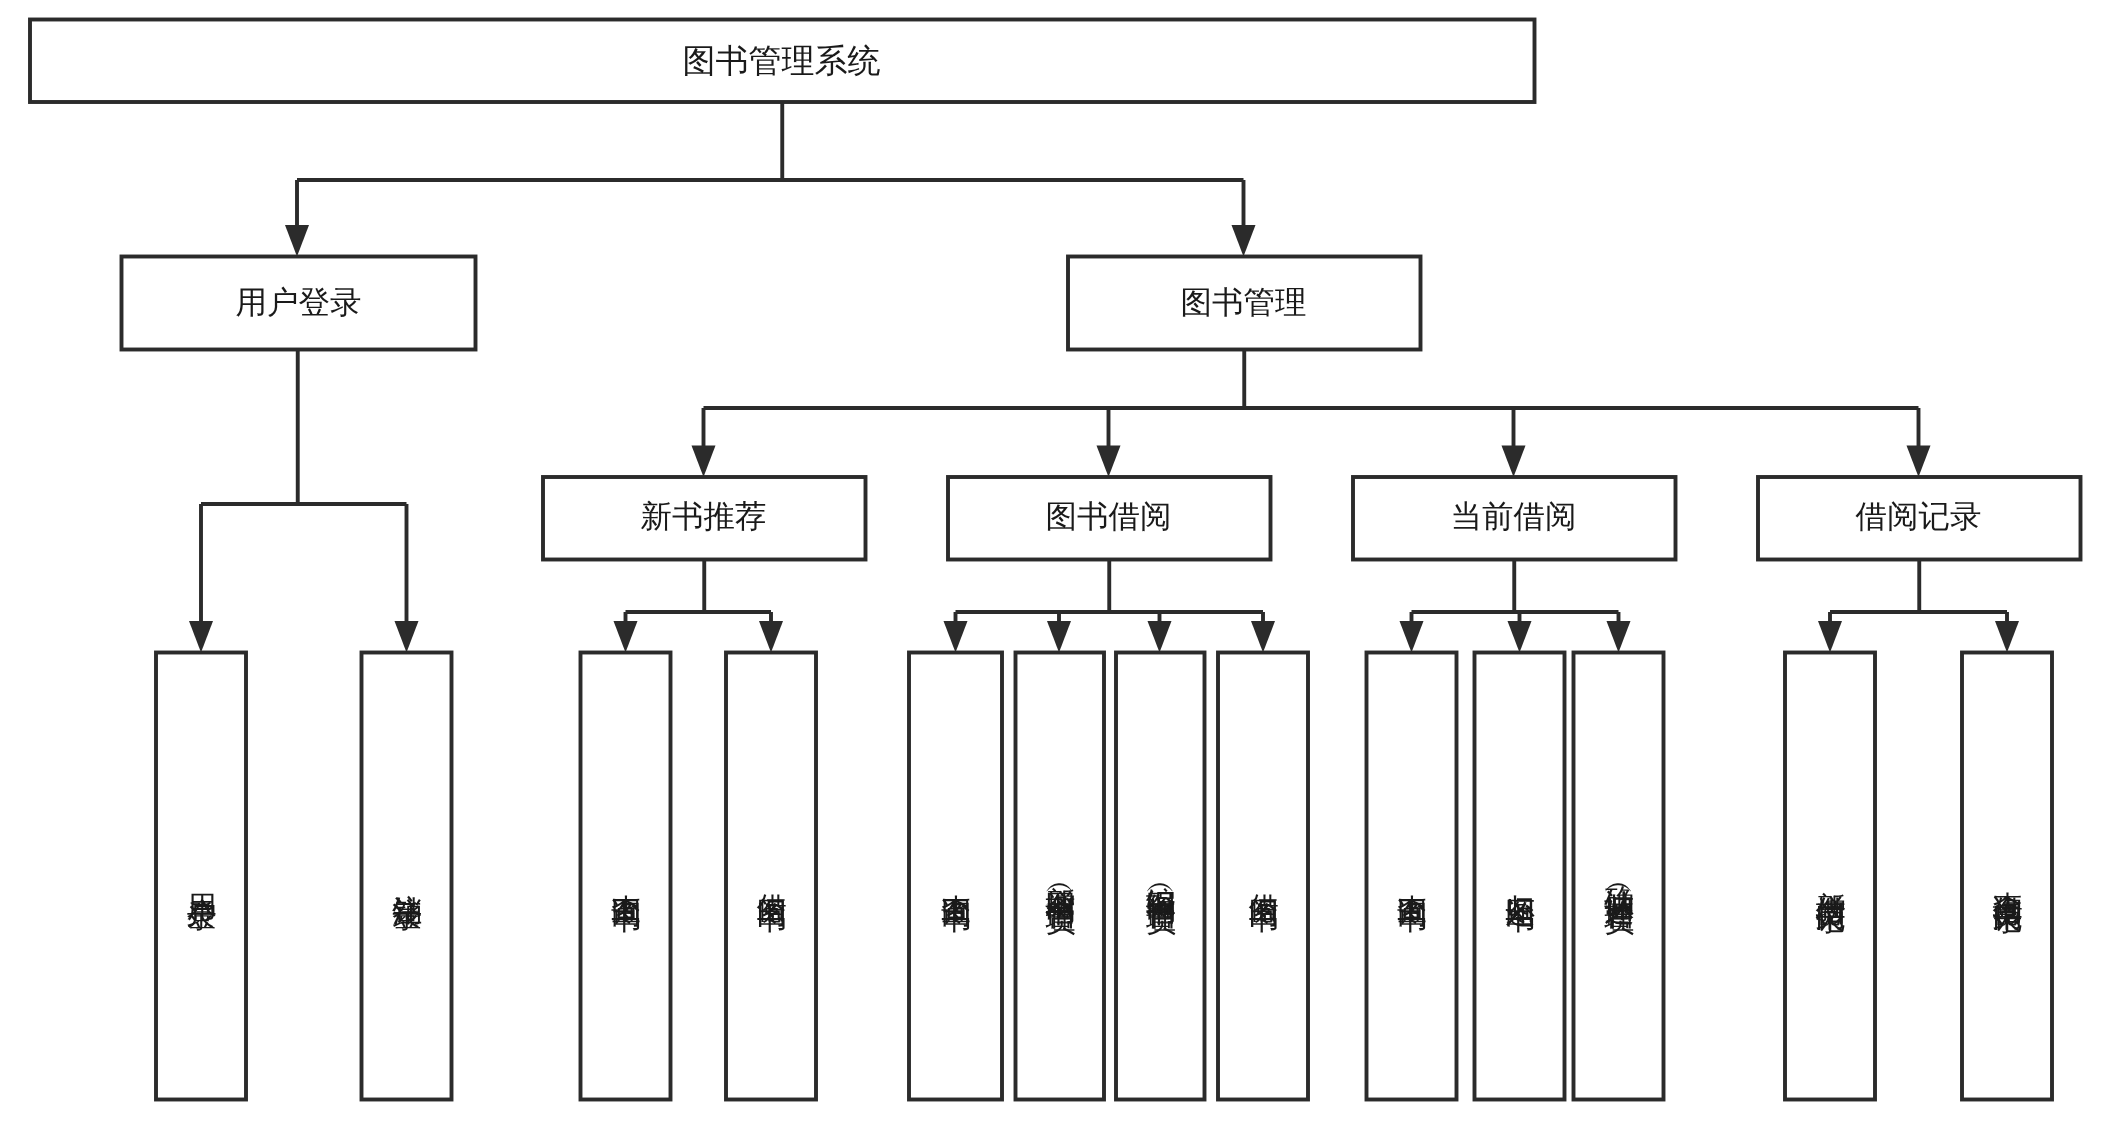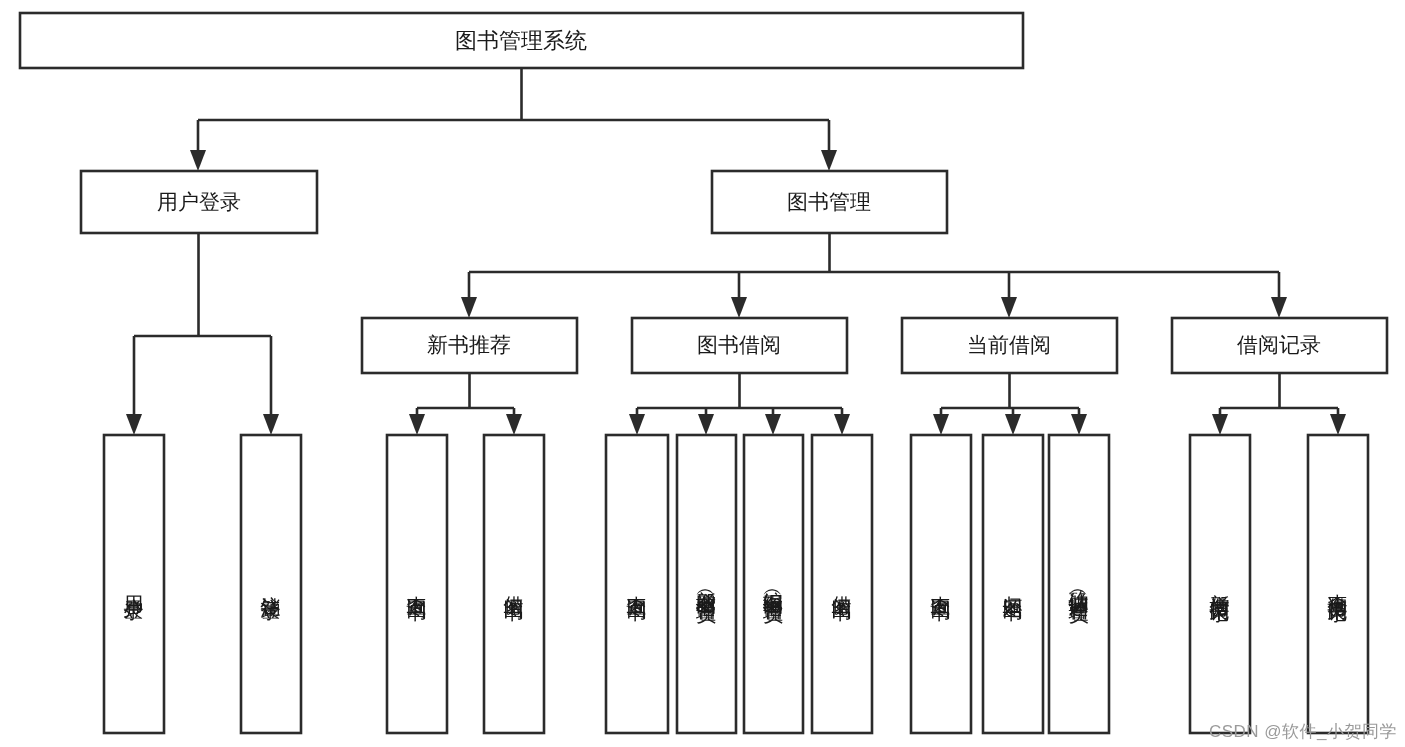--- a/index.html
+++ b/index.html
@@ -237,14 +237,13 @@
   <div class="leaf-label-wrap" style="left:1049px; top:435px; width:60px; height:298px;">
     <span class="leaf-label">确认归还（管理员）</span>
   </div>
   <div class="leaf-label-wrap" style="left:1190px; top:435px; width:60px; height:298px;">
     <span class="leaf-label">新增借阅记录</span>
   </div>
   <div class="leaf-label-wrap" style="left:1308px; top:435px; width:60px; height:298px;">
     <span class="leaf-label">查询借阅记录</span>
   </div>
 
-  <div id="watermark">CSDN @软件_小贺同学</div>
 </div>
 
 </body></html>

